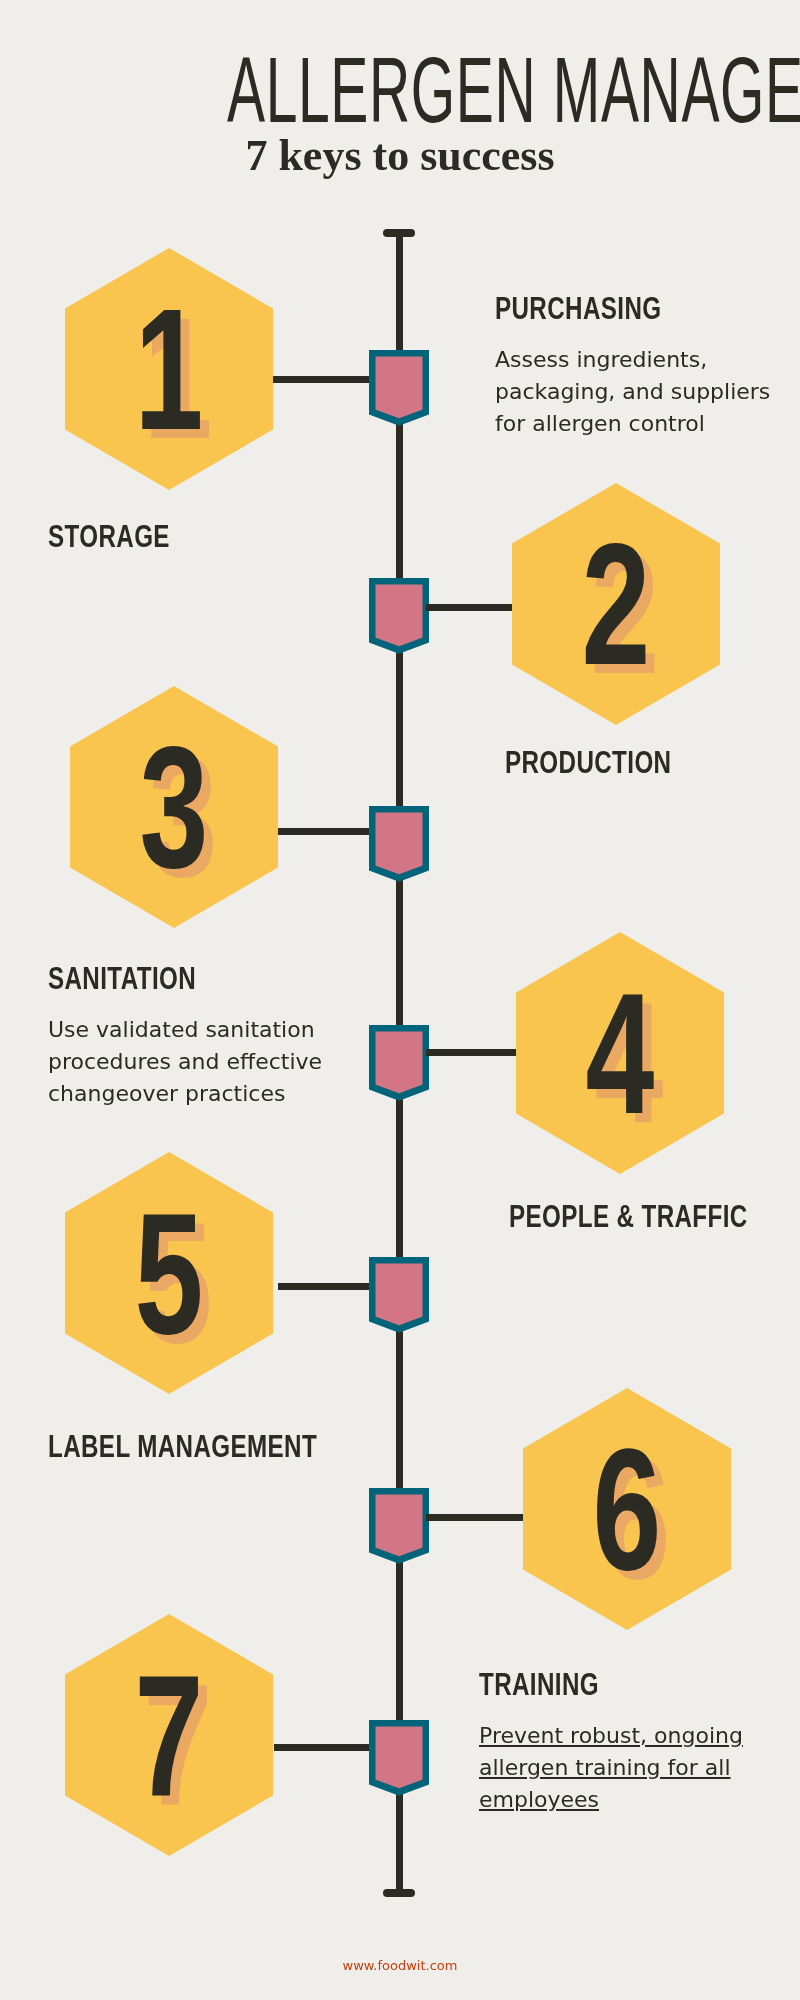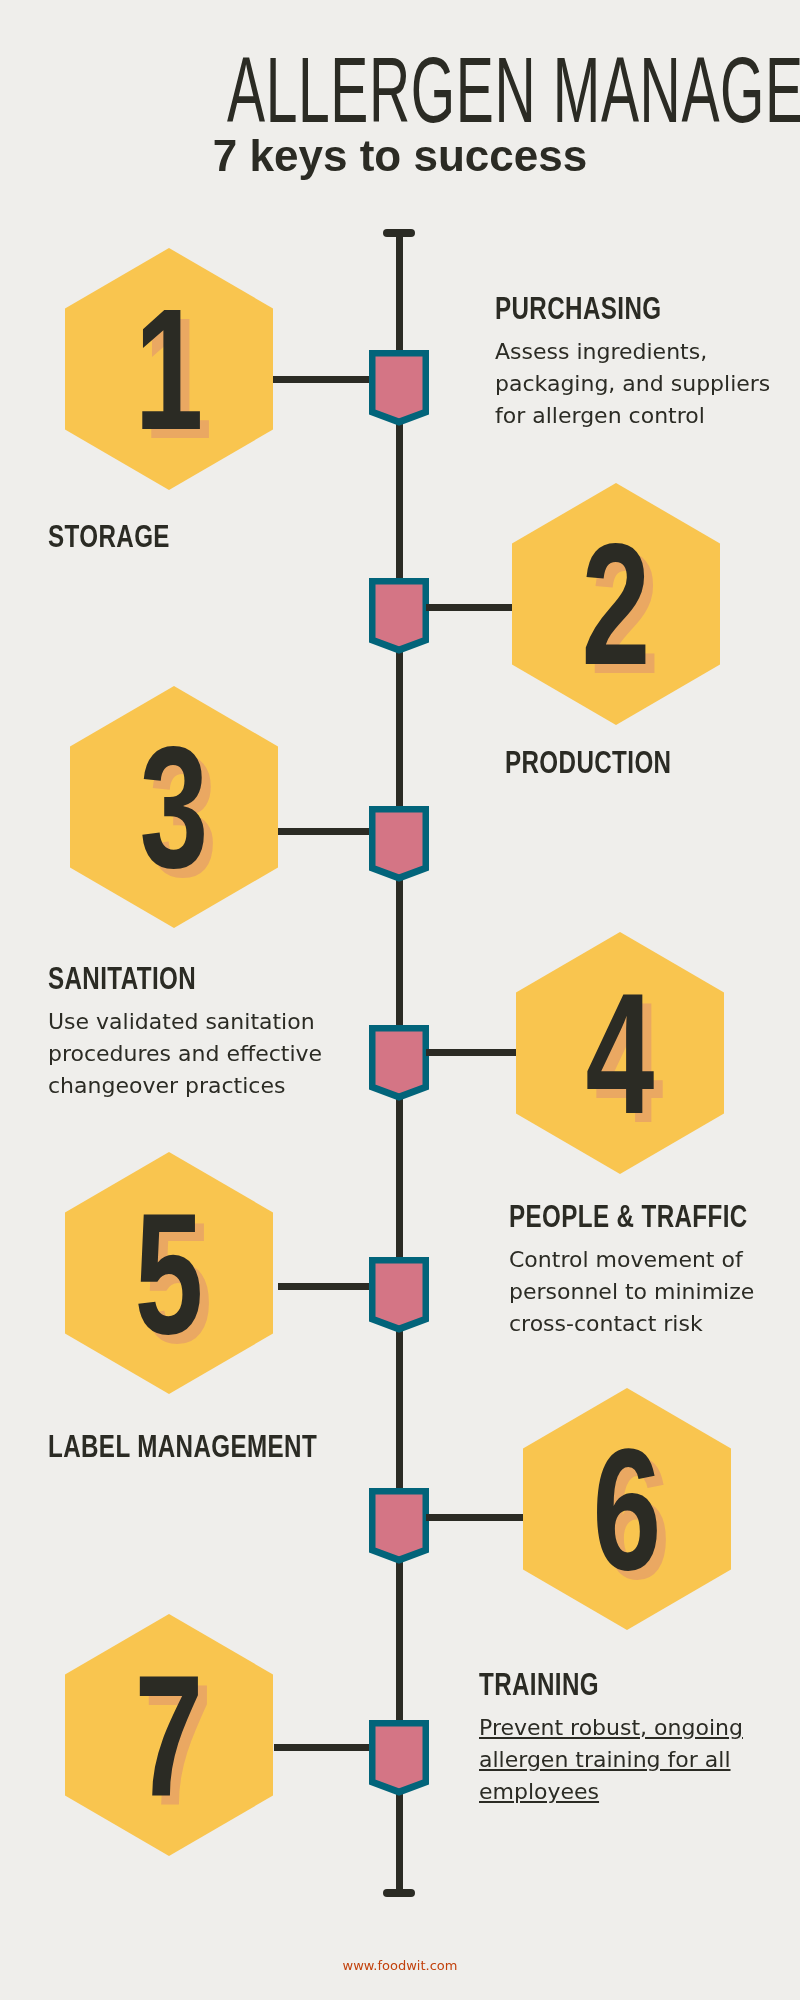--- a/index.html
+++ b/index.html
@@ -15,21 +15,21 @@
     text-align: center;
     font-family: "Liberation Sans", sans-serif;
     font-size: 92px; line-height: 96px; letter-spacing: 1px;
     color: #2b2b24;
     white-space: nowrap;
   }
   .title span { display: inline-block; transform: scaleX(0.62); transform-origin: center; }
   .subtitle {
     position: absolute; left: 0; top: 128px; width: 800px;
     text-align: center;
-    font-family: Liberation Sans, sans-serif;
+    font-family: Liberation Serif, serif;
     font-weight: bold; font-size: 44px; line-height: 56px;
     color: #2b2b24;
   }
   .spine {
     position: absolute; left: 396px; top: 232px; width: 7px; height: 1662px;
     background: #2b2b24;
   }
   .cap {
     position: absolute; width: 32px; height: 8px; left: 383px;
     background: #2b2b24; border-radius: 4px;
@@ -53,21 +53,21 @@
   .block { position: absolute; }
   .block .heading {
     font-family: "Liberation Sans", sans-serif; font-weight: bold;
     font-size: 31px; line-height: 34px; color: #2b2b24;
     display: inline-block; transform: scaleX(0.78); transform-origin: left center;
     white-space: nowrap; letter-spacing: 0.5px;
   }
   .block .desc {
     font-family: "DejaVu Sans", sans-serif;
     font-size: 22px; line-height: 32px; color: #2b2b24;
-    margin-top: 10px;
+    margin-top: 18px;
   }
   .footer {
     position: absolute; left: 0; top: 1958px; width: 800px;
     text-align: center; font-family: "DejaVu Sans", sans-serif;
     font-size: 13px; color: #c2410c;
   }
 </style>
 </head>
 <body>
 
@@ -151,21 +151,20 @@
   <div class="num">
       <span class="digit-wrap"><span class="shadow">5</span><span class="digit">5</span></span>
     </div>
 </div>
 <div class="connector" style="left:278px; width:95px; top:1283px;"></div>
 <svg class="marker" style="left:369px; top:1257px;" viewBox="0 0 60 76">
     <polygon points="3,3 57,3 57,62 30,72 3,62" fill="#d47585" stroke="#02647a" stroke-width="7"></polygon>
   </svg>
 <div class="block" style="left:509px; top:1200px; width:291px;">
   <div class="heading">PEOPLE &amp; TRAFFIC</div>
-  <div class="desc">Control movement of personnel to minimize cross-contact risk</div>
 </div>
 
 <div class="block" style="left:48px; top:1430px; width:330px;">
   <div class="heading">LABEL MANAGEMENT</div>
 </div>
 <svg class="marker" style="left:369px; top:1488px;" viewBox="0 0 60 76">
     <polygon points="3,3 57,3 57,62 30,72 3,62" fill="#d47585" stroke="#02647a" stroke-width="7"></polygon>
   </svg>
 <div class="connector" style="left:426px; width:100px; top:1514px;"></div>
 <div class="hex" style="left:523px; top:1388px;">

